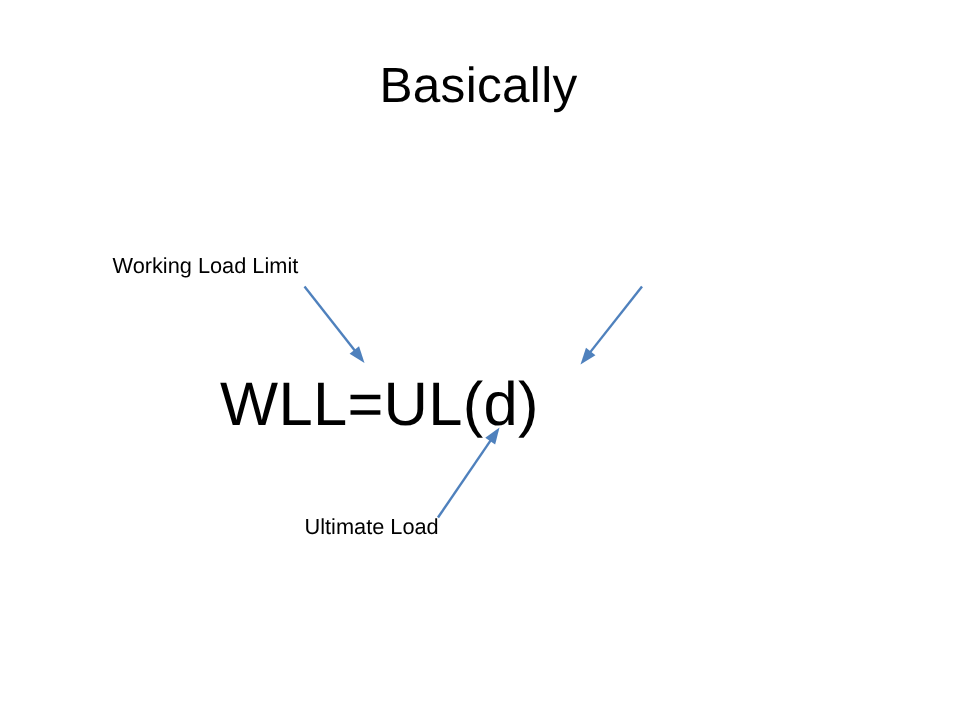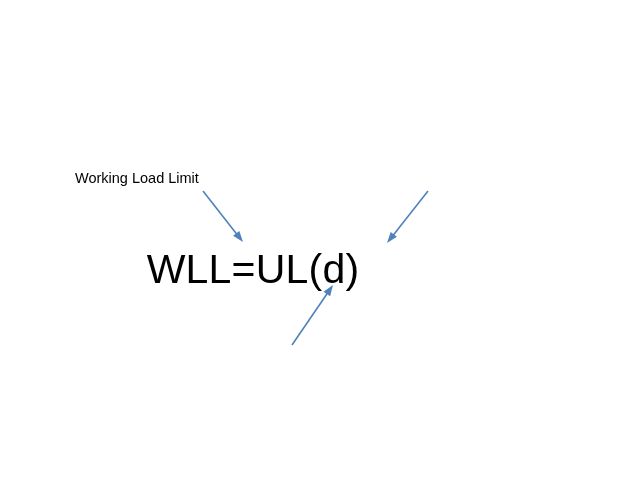--- a/index.html
+++ b/index.html
@@ -63,26 +63,28 @@
     left: 203px;
     top: 345px;
     font-size: 14.5px;
   }
 </style>
 </head>
 <body>
 
 <div id="slide">
 
+  <div class="txt" id="page-title">Basically</div>
 
   <div class="txt" id="formula">WLL=UL(d)</div>
 
   <div class="txt" id="label-wll">Working Load Limit</div>
 
 
+  <div class="txt" id="label-ul">Ultimate Load</div>
 
   <svg id="arrow-layer" viewBox="0 0 638 479">
     <g id="arrow-group">
         <line x1="203" y1="191" x2="237.43339778466645" y2="234.90258217544974" stroke="#4F81BD" stroke-width="1.6" stroke-linecap="butt"></line>
         <polygon points="243,242 233.06404704358425,235.81317214980945 239.3588743824315,230.87605266836064" fill="#4F81BD"></polygon>
         <line x1="428" y1="191" x2="392.5847739006243" y2="235.91687212603745" stroke="#4F81BD" stroke-width="1.6" stroke-linecap="butt"></line>
         <polygon points="387,243 390.66962321629904,231.8854210403453 396.9517765413213,236.8386573158436" fill="#4F81BD"></polygon>
         <line x1="292" y1="345" x2="327.91100164466945" y2="292.4473146663373" stroke="#4F81BD" stroke-width="1.6" stroke-linecap="butt"></line>
         <polygon points="333,285 330.0964830107221,296.33885307661114 323.4913258787156,291.82532903640674" fill="#4F81BD"></polygon>
       </g>

